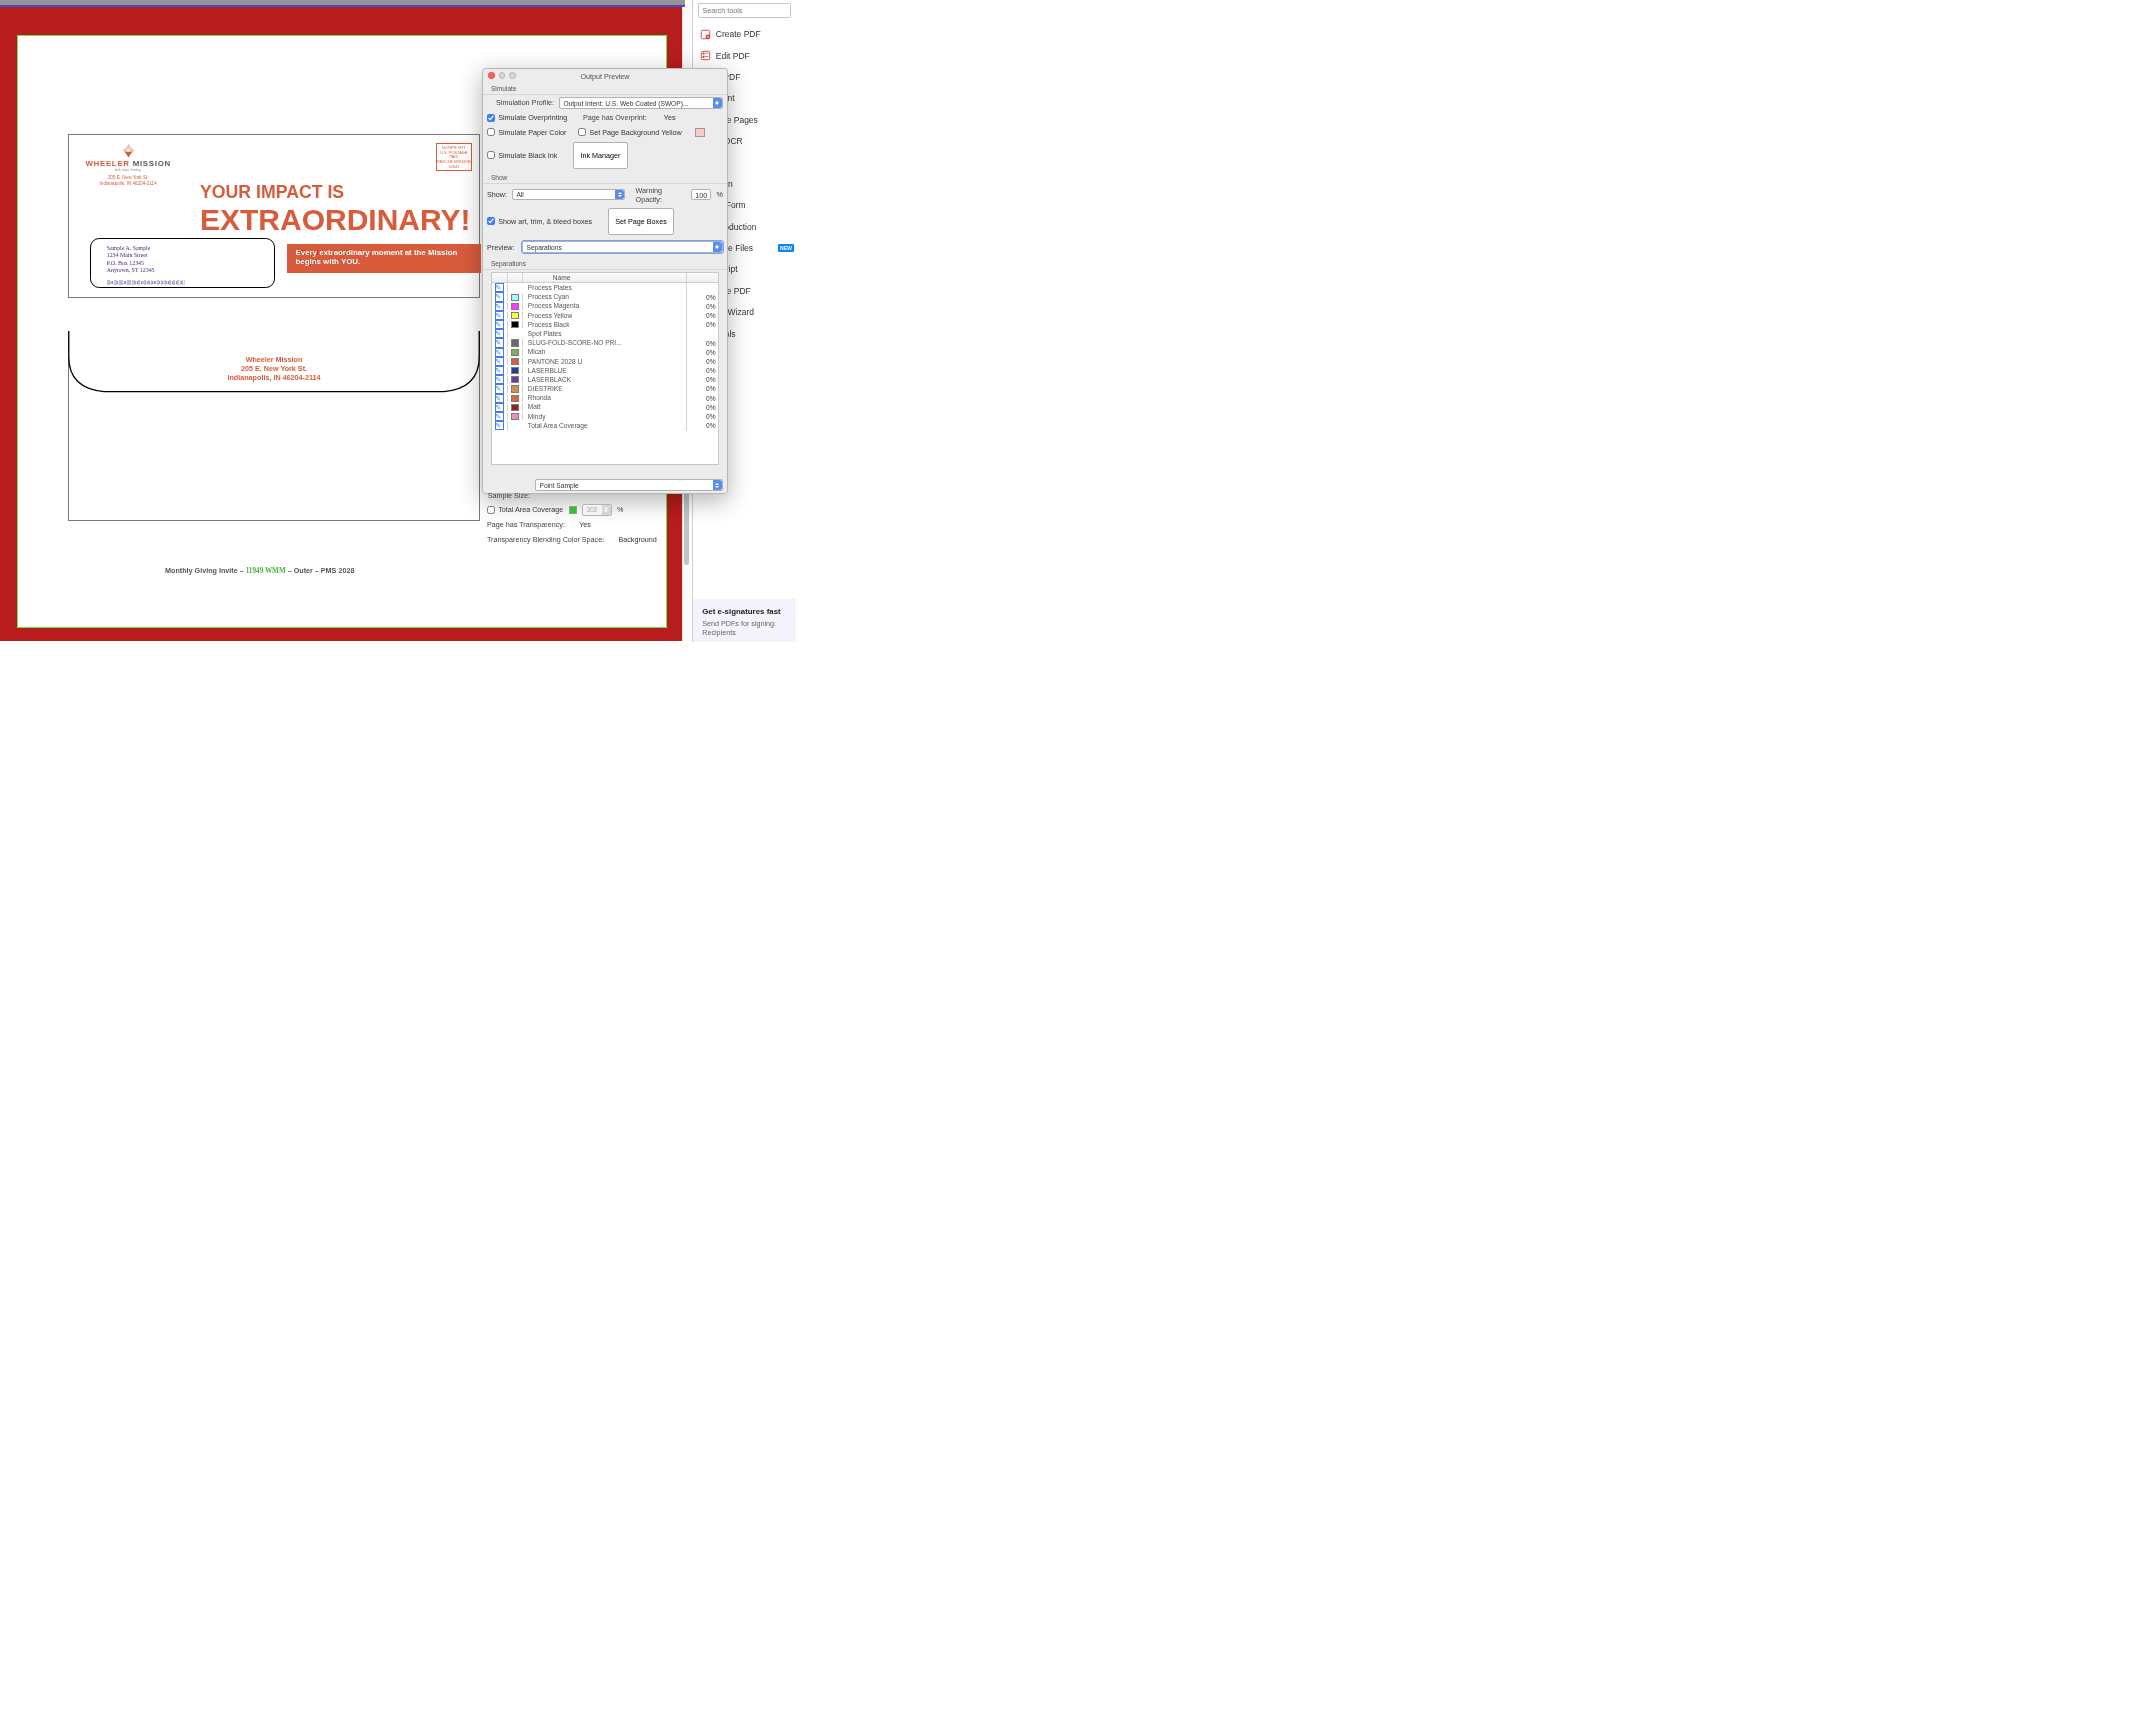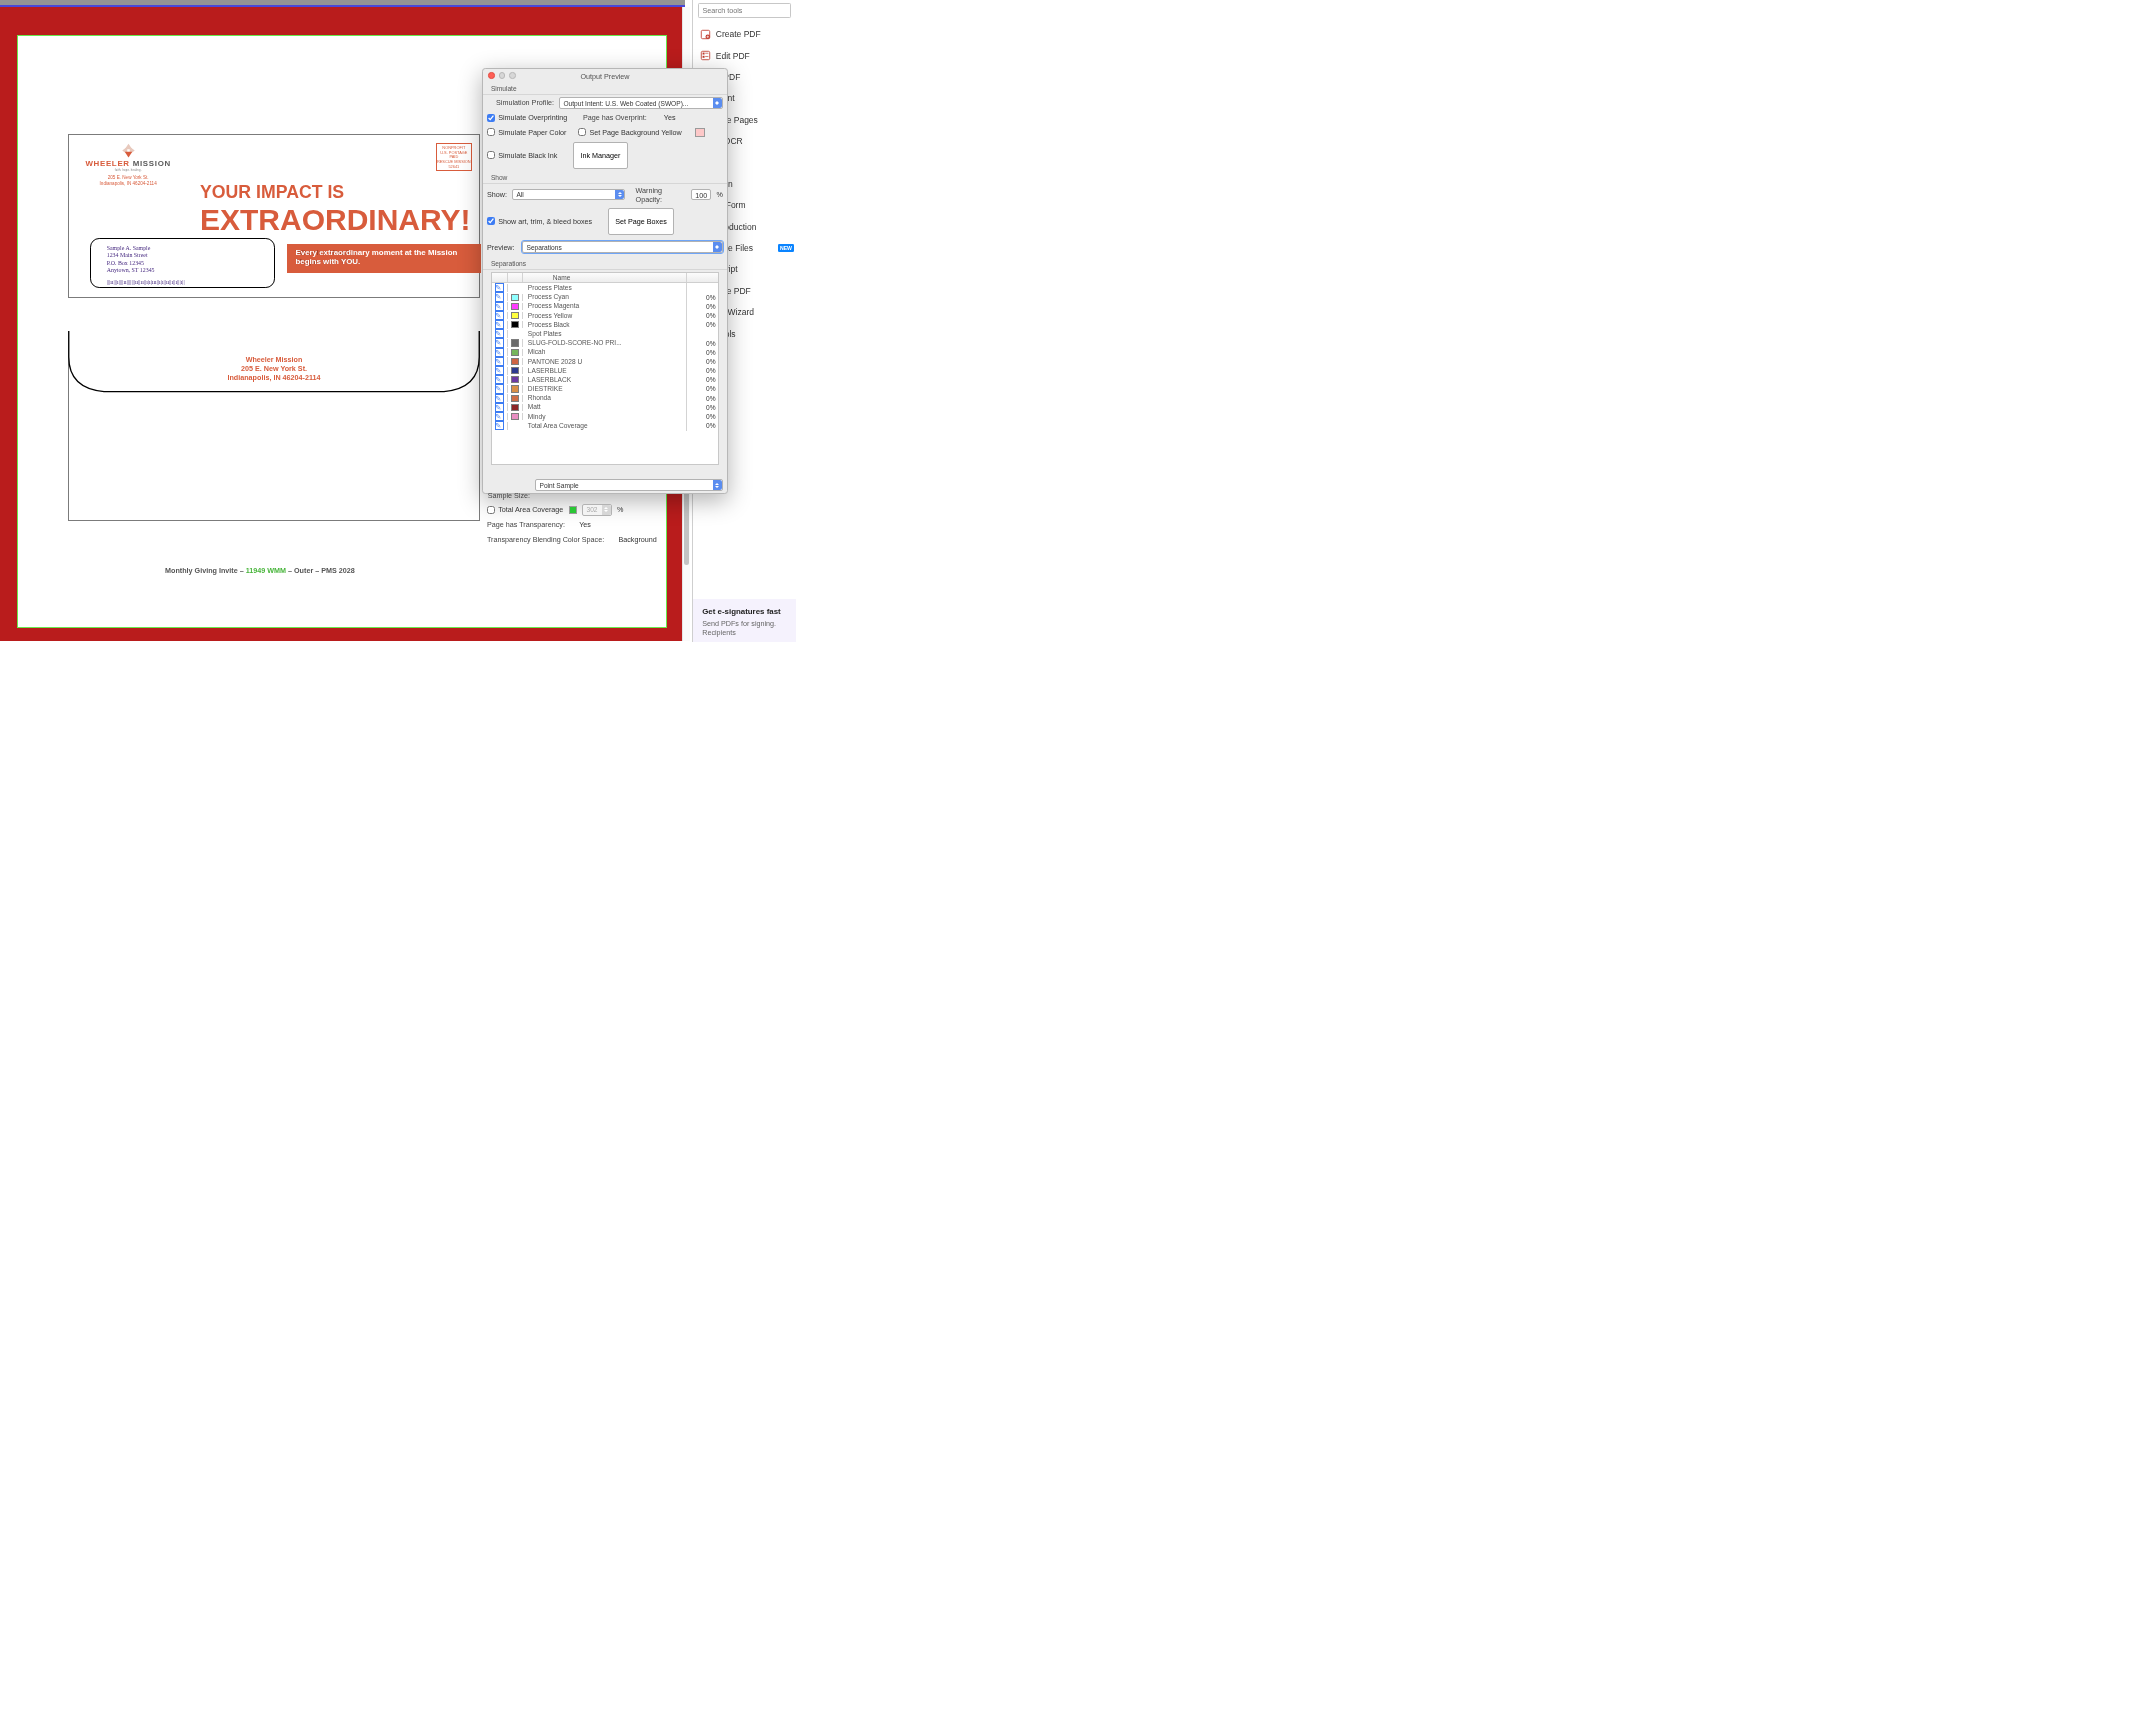--- a/index.html
+++ b/index.html
@@ -46,21 +46,21 @@
   .addrwin{position:absolute;left:21px;top:103px;width:185px;height:50px;border:1.3px solid #000;border-radius:9.2px;padding:6.6px 15.7px;}
   .addrwin p{font:5.9px Times;color:#472a80;line-height:7.2px;}
   .barcode{font:italic 5.9px Times;color:#472a80;letter-spacing:0px;margin-top:5.2px;}
   .redbar{position:absolute;left:218px;top:109px;width:194px;height:29px;background:#d85c3c;color:#fff;padding:4.6px 8.5px;font:600 7.9px Helvetica;line-height:9.2px;}
   .redbar .shadow{color:#a74228;position:absolute;left:8.5px;top:4.6px;}
   
   .reply{position:absolute;left:0;top:24px;width:100%;text-align:center;color:#d85c3c;font:600 7.2px Helvetica;line-height:9.2px;}
 
   
   .caption{position:absolute;left:147px;top:530px;font:bold 7.2px Helvetica;color:#555;}
-  .caption .grn{color:#48b53b;}
+  .caption .grn{color:#48b53b;font-family:Liberation Serif, serif;}
 
   
   .win{position:absolute;left:482px;top:68px;width:246px;height:426px;background:#ececec;border:0.7px solid #b7b7b7;border-radius:3.3px;font:7.2px Helvetica;color:#333;box-shadow:0 6.6px 23px rgba(0,0,0,0.30);}
   .titlebar{height:13px;position:relative;}
   .dots{position:absolute;left:5.2px;top:3.3px;display:flex;gap:3.9px;}
   .dot{width:6.6px;height:6.6px;border-radius:50%;}
   .dot.r{background:#ff5f56;border:0.3px solid #e24b41;}
   .dot.y{background:#d7d7d7;border:0.3px solid #b7b7b7;}
   .dot.g{background:#d7d7d7;border:0.3px solid #b7b7b7;}
   .wintitle{text-align:center;font:7.2px Helvetica;color:#525252;padding-top:2.6px;}

